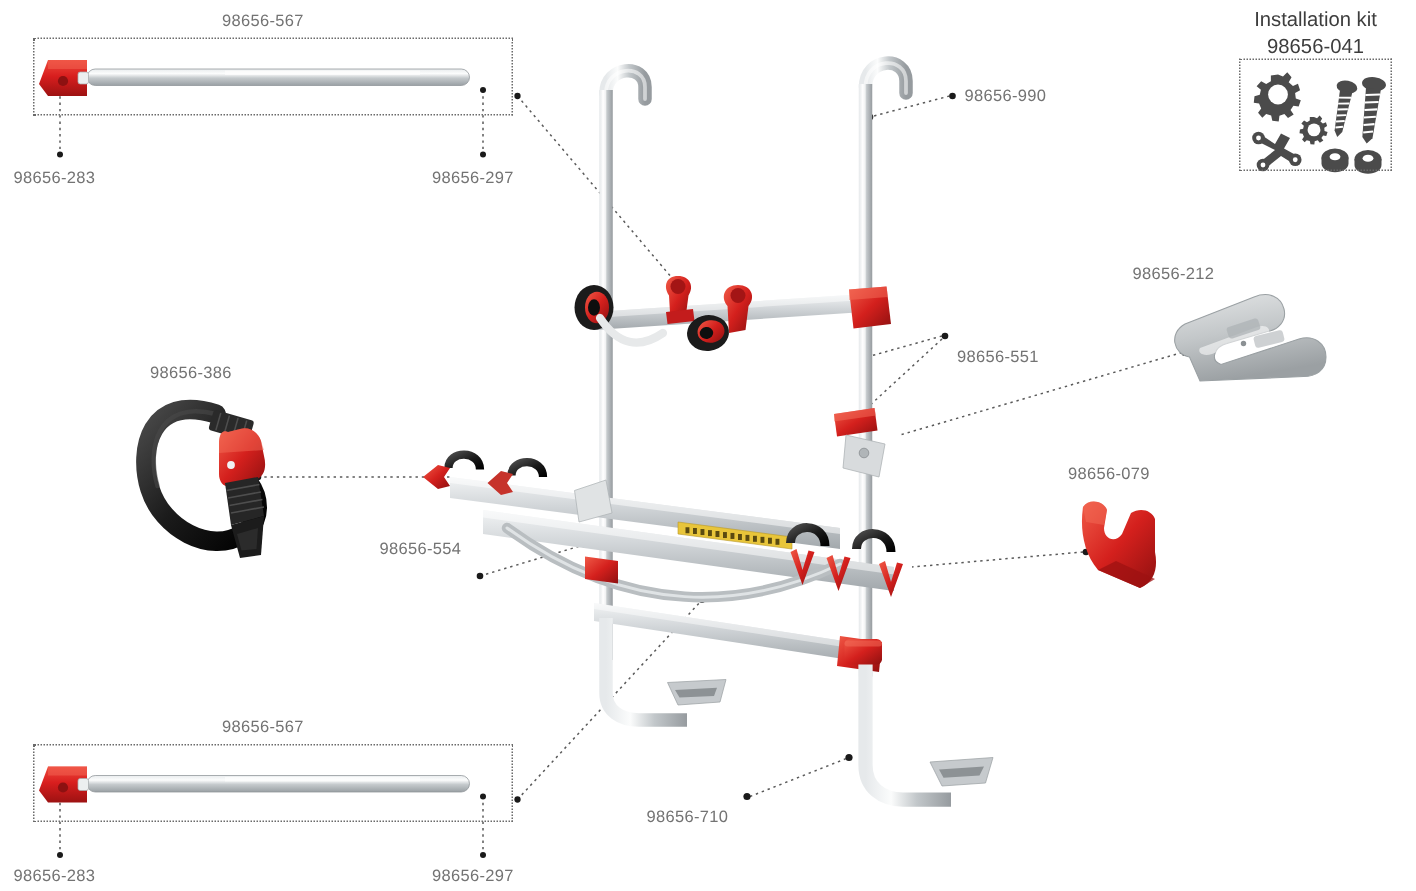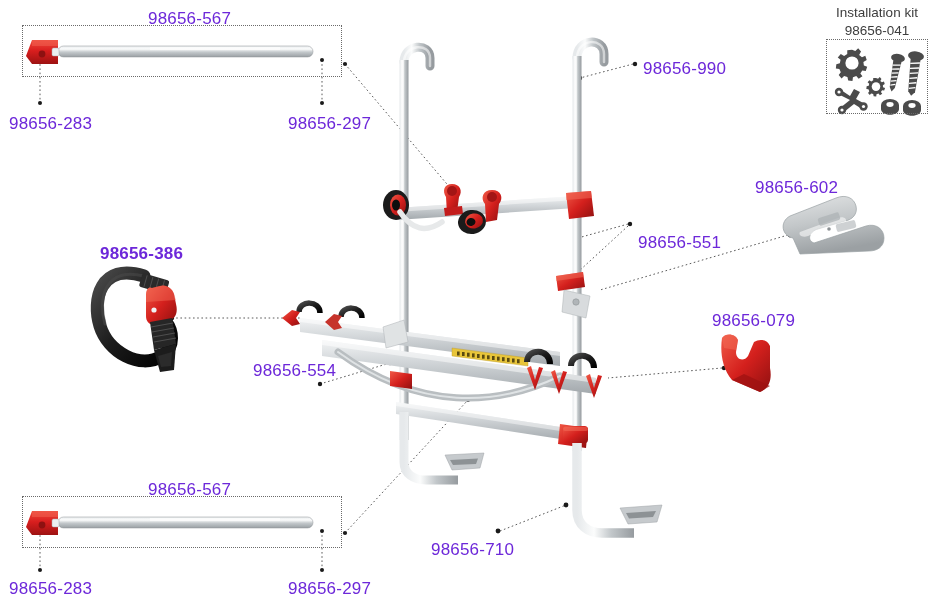--- a/index.html
+++ b/index.html
@@ -7,23 +7,23 @@
     width:944px;height:594px;
     font-family:"Liberation Sans","DejaVu Sans",sans-serif;
     color:#3a3a3a;
     overflow:hidden;
     position:relative;
   }
   #stage{position:absolute;left:0;top:0;width:944px;height:594px;}
   svg#art{position:absolute;left:0;top:0;width:944px;height:594px;}
   .lbl{
     position:absolute;
-    font-size:17px;
+    font-size:11px;
     letter-spacing:.2px;
-    color:#6d28d9;
+    color:#737373;
     white-space:nowrap;
     line-height:1.25;
     user-select:none;
   }
   .kit-title{font-size:13.5px;text-align:center;color:#3d3d3d;line-height:1.3;}
   .dashbox{
     position:absolute;
     border:1.4px dotted #6a6a6a;
     box-sizing:border-box;
   }
@@ -402,23 +402,23 @@
 
   <div class="kit-title" style="position:absolute;left:806px;top:4px;width:142px;">
     <div>Installation kit</div>
     <div>98656-041</div>
   </div>
 
   <div class="lbl" style="left:148px;top:8px;">98656-567</div>
   <div class="lbl" style="left:9px;top:113px;">98656-283</div>
   <div class="lbl" style="left:288px;top:113px;">98656-297</div>
   <div class="lbl" style="left:643px;top:58px;">98656-990</div>
-  <div class="lbl" style="left:755px;top:177px;">98656-602</div>
+  <div class="lbl" style="left:755px;top:177px;">98656-212</div>
   <div class="lbl" style="left:638px;top:232px;">98656-551</div>
-  <div class="lbl" style="left:100px;top:243px;font-weight:bold;">98656-386</div>
+  <div class="lbl" style="left:100px;top:243px;">98656-386</div>
   <div class="lbl" style="left:712px;top:310px;text-align:right;">98656-079</div>
   <div class="lbl" style="left:253px;top:360px;">98656-554</div>
   <div class="lbl" style="left:148px;top:479px;">98656-567</div>
   <div class="lbl" style="left:431px;top:523px;margin-top:16px;">98656-710</div>
   <div class="lbl" style="left:9px;top:578px;">98656-283</div>
   <div class="lbl" style="left:288px;top:578px;">98656-297</div>
 
 </div>
 
 </body></html>

